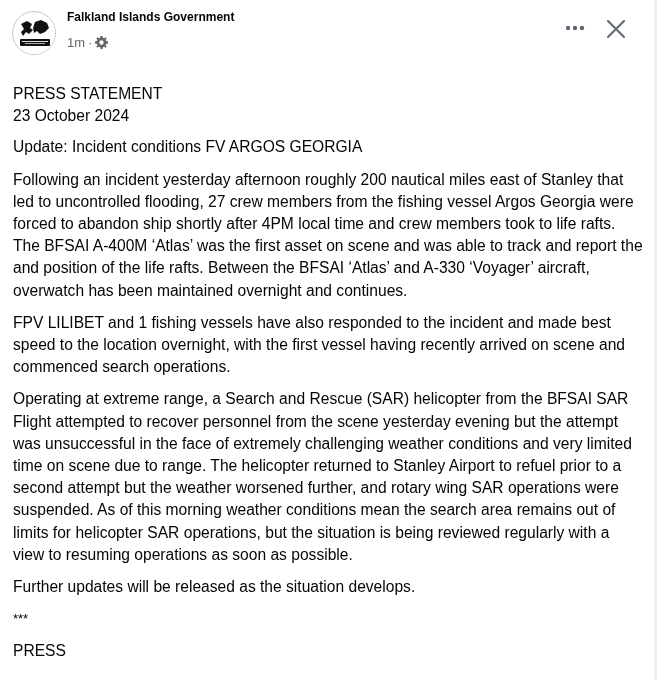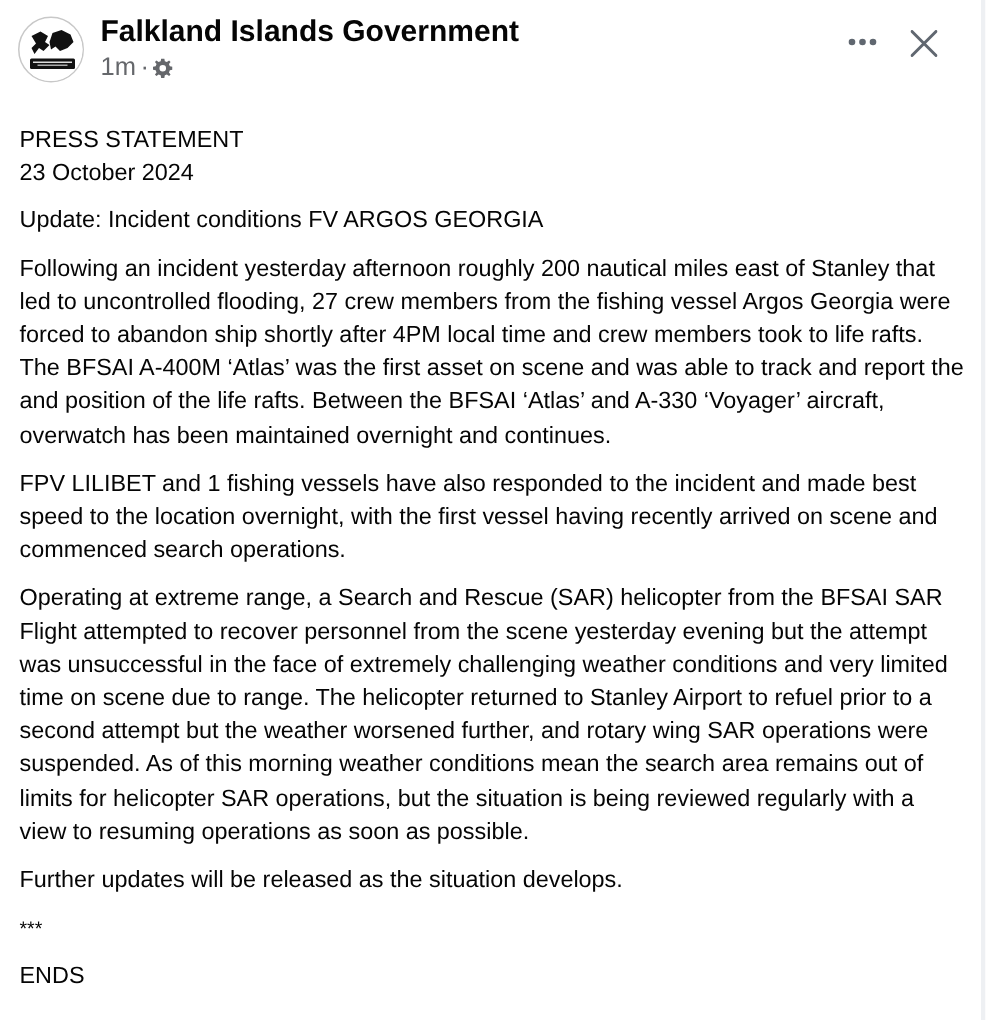--- a/index.html
+++ b/index.html
@@ -1,21 +1,21 @@
 <!DOCTYPE html>
 <html><head>
   <meta charset="utf-8">
   <style>
     html, body { margin: 0; padding: 0; background: #ffffff; }
     body { width: 657px; height: 680px; overflow: hidden; position: relative; font-family: "DejaVu Sans", "Liberation Sans", sans-serif; color: #050505; }
     .right-border { position: absolute; top: 0; right: 0; width: 3px; height: 680px; background: #eef0f3; }
     .header { position: absolute; top: 0; left: 0; width: 657px; height: 60px; }
     .avatar { position: absolute; left: 12px; top: 11px; width: 44px; height: 44px; border-radius: 50%; background: #fff; border: 1px solid #c8c8c8; overflow: hidden; box-sizing: border-box; }
-    .page-name { position: absolute; left: 67px; top: 10px; font-family: "Liberation Sans", sans-serif; font-weight: bold; font-size: 20px; color: #050505; white-space: nowrap; }
-    .meta { position: absolute; left: 67px; top: 35px; font-family: "Liberation Sans", sans-serif; font-size: 17px; color: #65676b; display: flex; align-items: center; gap: 3px; }
+    .page-name { position: absolute; left: 67px; top: 10px; font-family: "Liberation Sans", sans-serif; font-weight: bold; font-size: 12px; color: #050505; white-space: nowrap; }
+    .meta { position: absolute; left: 67px; top: 35px; font-family: "Liberation Sans", sans-serif; font-size: 13px; color: #65676b; display: flex; align-items: center; gap: 3px; }
     .meta svg { display: block; }
     .more-btn { position: absolute; left: 562px; top: 18px; width: 26px; height: 20px; display: flex; align-items: center; justify-content: center; cursor: pointer; }
     .close-btn { position: absolute; left: 603px; top: 16px; width: 26px; height: 26px; display: flex; align-items: center; justify-content: center; cursor: pointer; }
     .content { position: absolute; left: 13px; top: 63px; width: 630px; font-family: "Liberation Sans", sans-serif; font-size: 15.6px; line-height: 22.2px; color: #050505; }
     .content p { margin: 0 0 10px 0; white-space: pre-line; }
     .stars { font-size: 13px; }
   </style>
 </head>
 <body>
 
@@ -57,14 +57,14 @@
 </div>
 
 <div class="content">
   <p style="margin-bottom:9px;margin-top:20px;"><span>PRESS STATEMENT</span><br><span>23 October 2024</span></p>
   <p>Update: Incident conditions FV ARGOS GEORGIA</p>
   <p>Following an incident yesterday afternoon roughly 200 nautical miles east of Stanley that led to uncontrolled flooding, 27 crew members from the fishing vessel Argos Georgia were forced to abandon ship shortly after 4PM local time and crew members took to life rafts.  The BFSAI A-400M ‘Atlas’ was the first asset on scene and was able to track and report the and position of the life rafts. Between the BFSAI ‘Atlas’ and A-330 ‘Voyager’ aircraft, overwatch has been maintained overnight and continues.</p>
   <p>FPV LILIBET and 1 fishing vessels have also responded to the incident and made best speed to the location overnight, with the first vessel having recently arrived on scene and commenced search operations.</p>
   <p>Operating at extreme range, a Search and Rescue (SAR) helicopter from the BFSAI SAR Flight attempted to recover personnel from the scene yesterday evening but the attempt was unsuccessful in the face of extremely challenging weather conditions and very limited time on scene due to range.  The helicopter returned to Stanley Airport to refuel prior to a second attempt but the weather worsened further, and rotary wing SAR operations were suspended.  As of this morning weather conditions mean the search area remains out of limits for helicopter SAR operations, but the situation is being reviewed regularly with a view to resuming operations as soon as possible.</p>
   <p>Further updates will be released as the situation develops.</p>
   <p class="stars">***</p>
-  <p>ENDS</p>
+  <p>PRESS</p>
 </div>
 
 </body></html>

